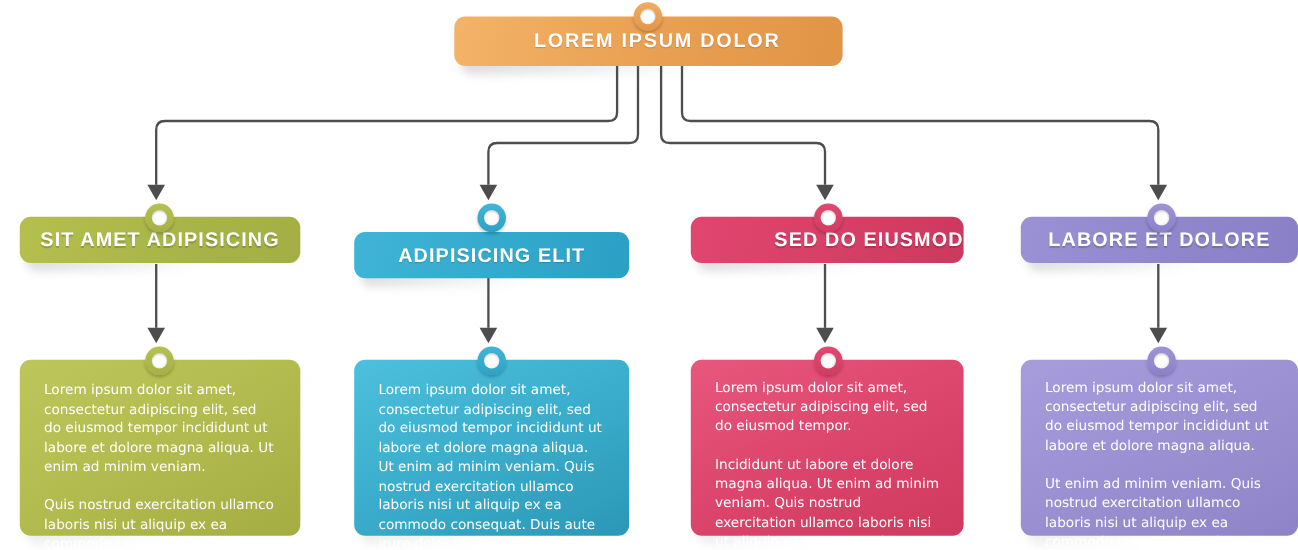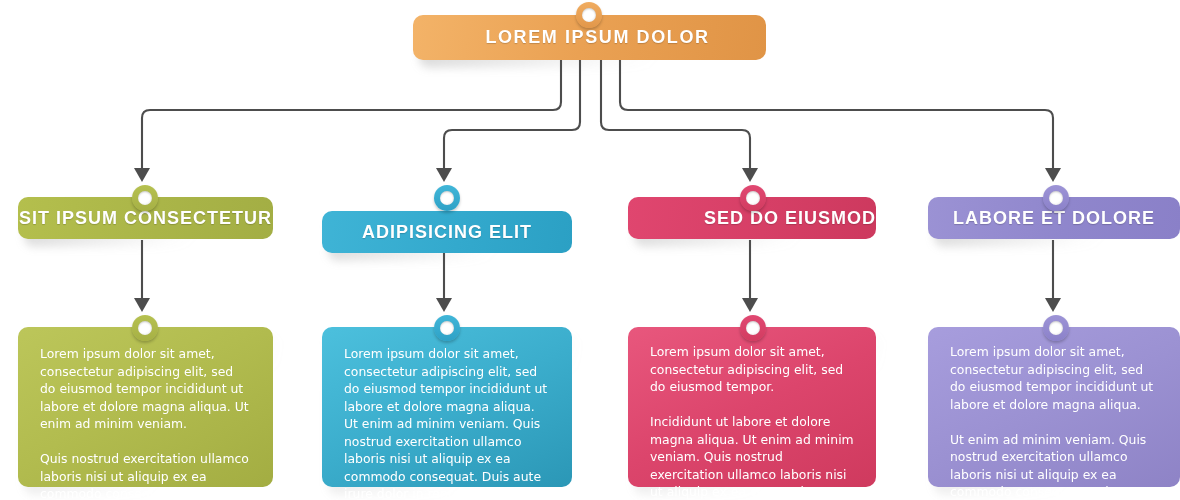--- a/index.html
+++ b/index.html
@@ -135,21 +135,21 @@
       <polygon points="1045,298 1061,298 1053,312"></polygon>
     </g>
   </svg>
 
   <div class="node bar" id="root-bar">
     <span class="bar-label">LOREM IPSUM DOLOR</span>
   </div>
   <div class="knob k-orange" style="left:576px;top:2px;"></div>
 
   <div class="node bar" id="bar-0">
-    <span class="bar-label">SIT IPSUM CONSECTETUR</span>
+    <span class="bar-label">SIT AMET ADIPISICING</span>
   </div>
   <div class="knob k-green" style="left:132px;top:185px;"></div>
 
   <div class="node bar" id="bar-1">
     <span class="bar-label">ADIPISICING ELIT</span>
   </div>
   <div class="knob k-blue" style="left:434px;top:185px;"></div>
 
   <div class="node bar" id="bar-2">
     <span class="bar-label">SED DO EIUSMOD</span>

